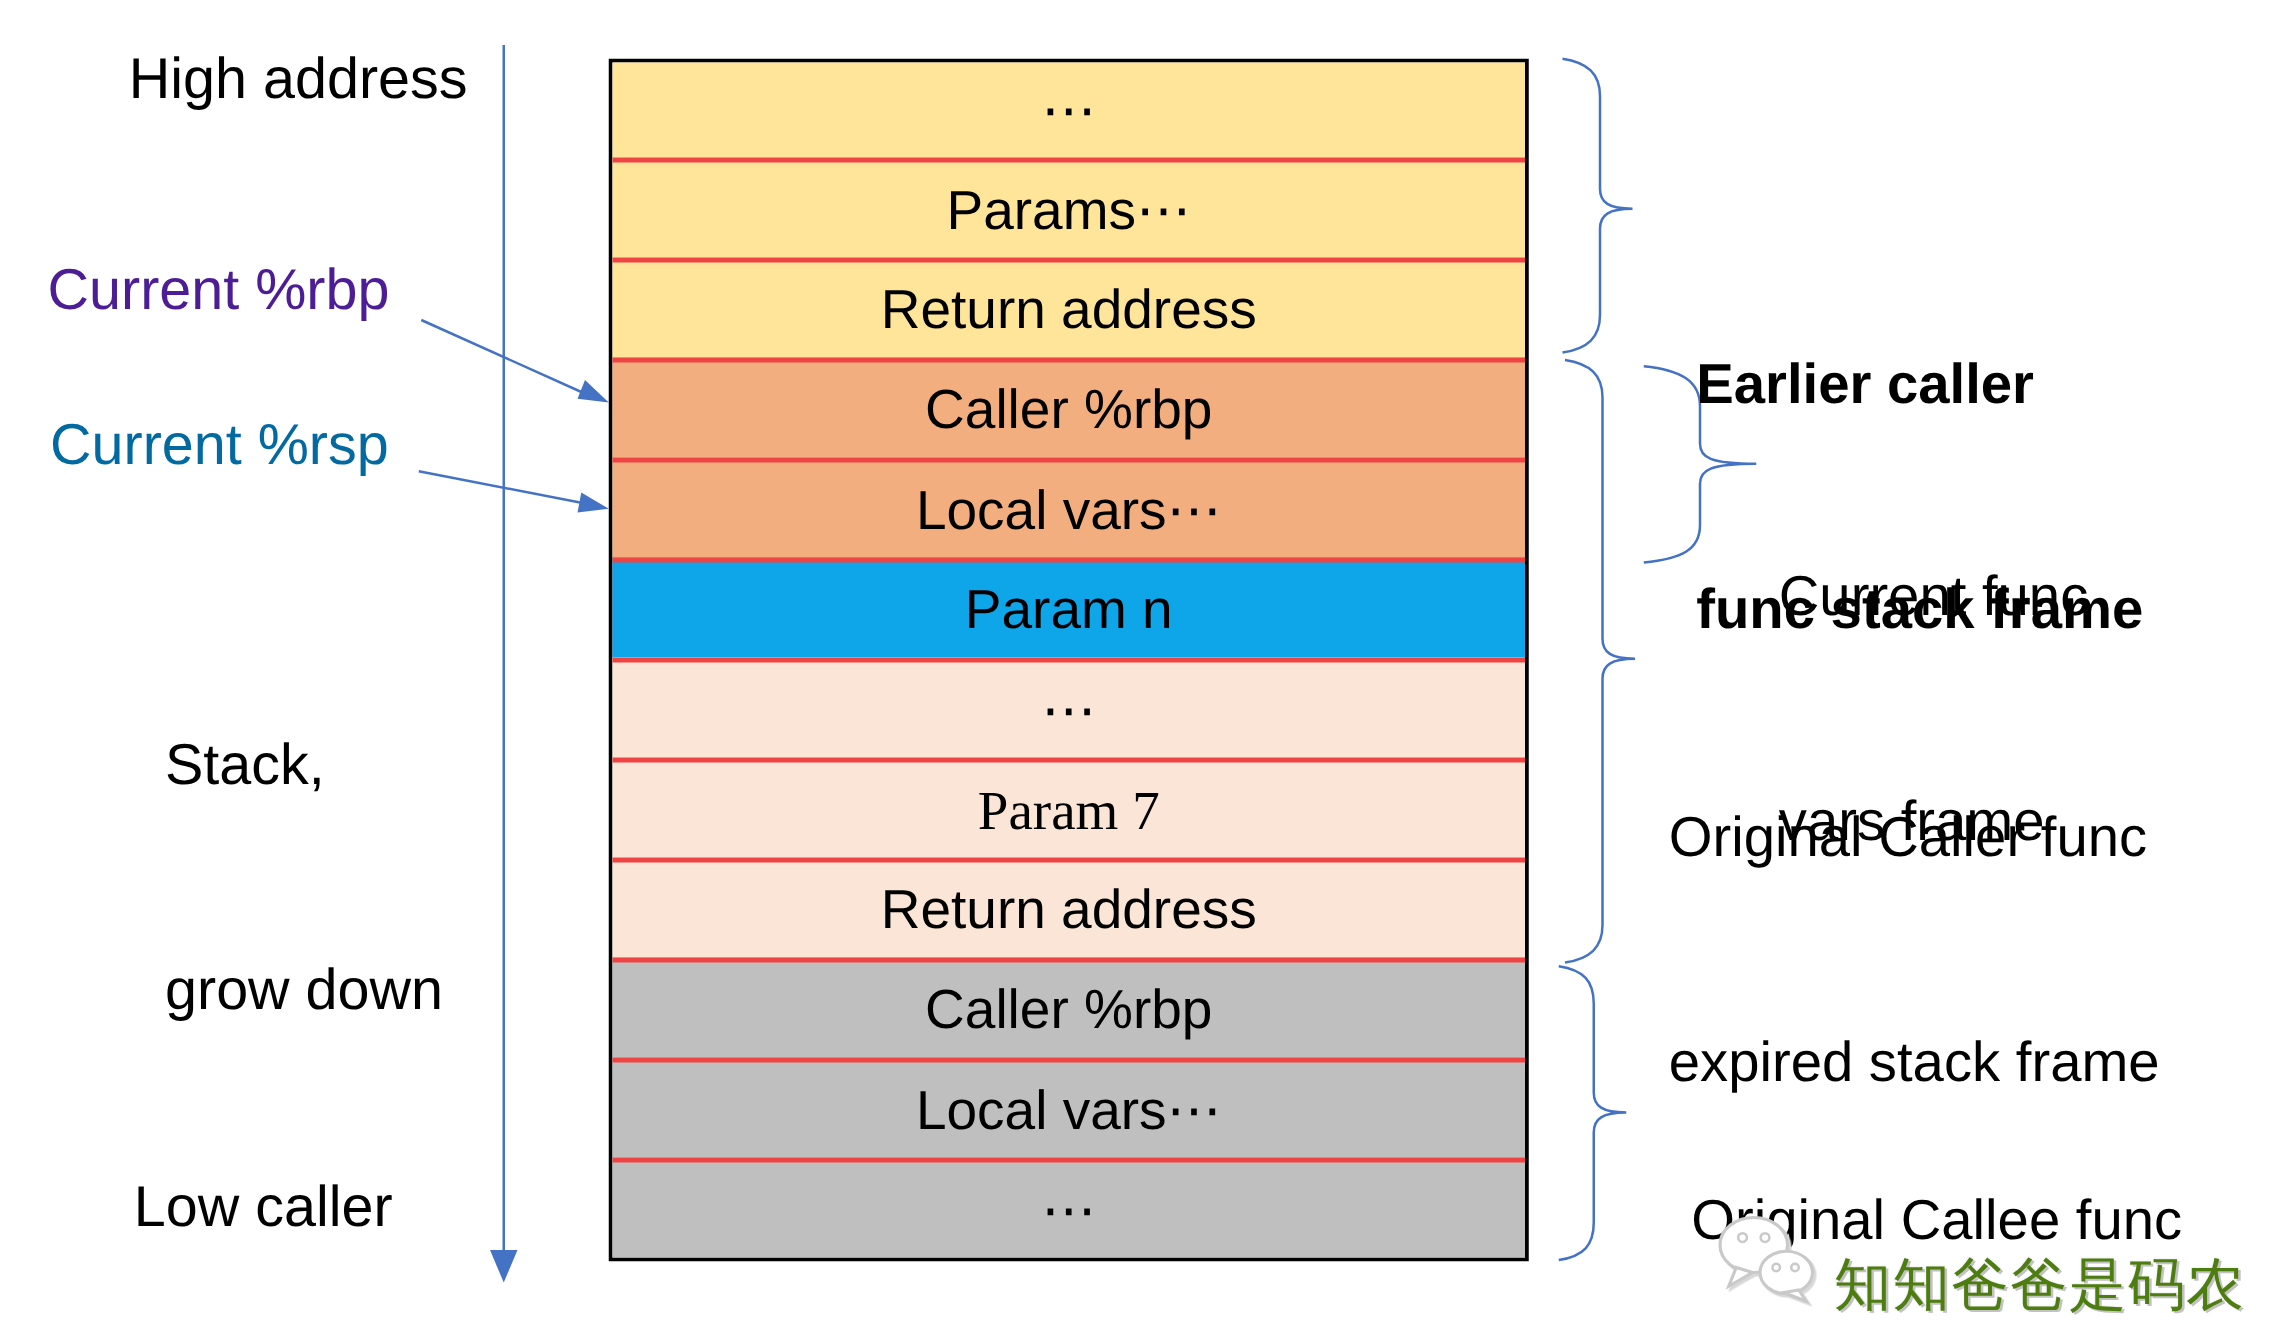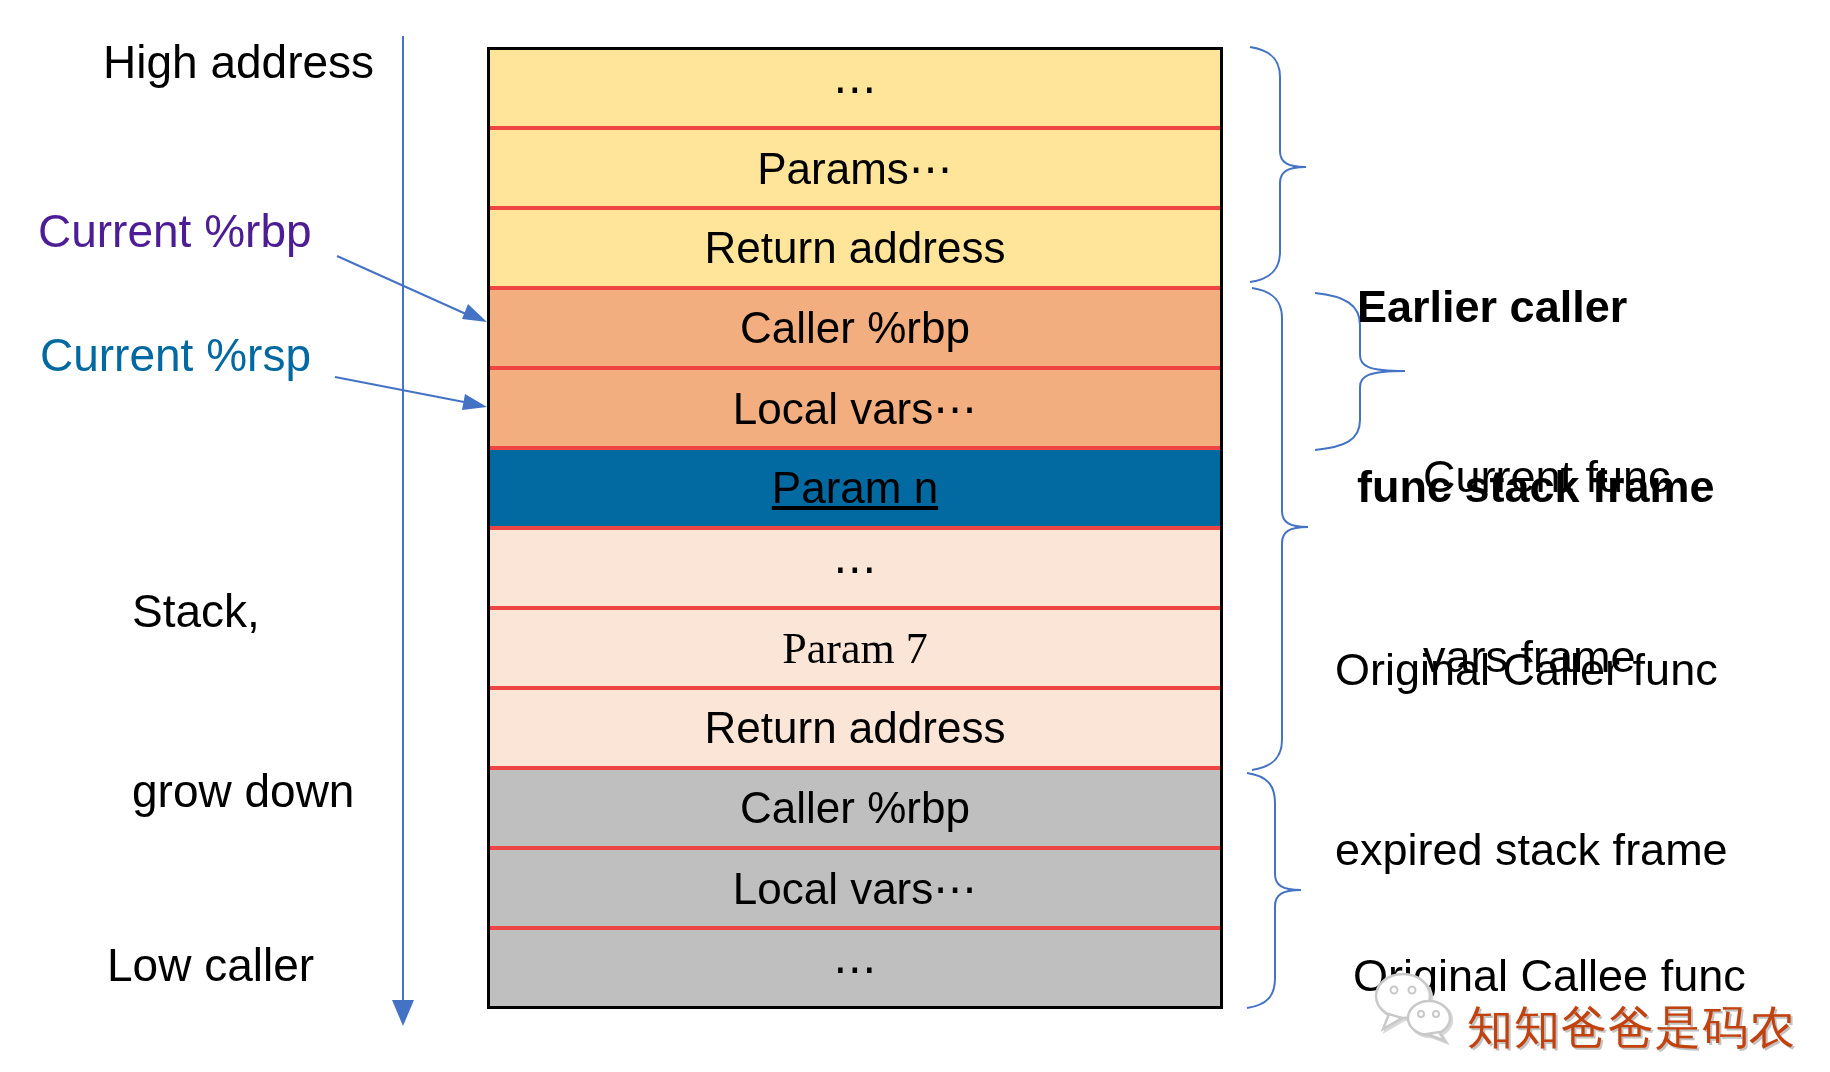--- a/index.html
+++ b/index.html
@@ -30,21 +30,21 @@
   #low-address{left:107px;top:939px;}
 
   #earlier-caller{left:1357px;top:157px;font-weight:bold;}
   #current-func{left:1423px;top:327px;}
   #original-caller{left:1335px;top:520px;}
   #original-callee{left:1353px;top:826px;}
 
   
   .watermark{position:absolute;left:1373px;top:953px;display:flex;align-items:center;}
   .wm-icon{filter:drop-shadow(2px 2px 0 #d8d8d8);}
-  .wm-text{font-size:46px;line-height:68px;color:#c2410c;margin-left:14px;
+  .wm-text{font-size:46px;line-height:68px;color:#4d7c0f;margin-left:14px;
            text-shadow:2px 2px 0 #c2c2c2, 0 0 2px #dcdcdc;letter-spacing:1px;margin-top:40px;}
 </style>
 </head>
 <body>
 
 <div class="canvas">
 
   <svg class="overlay">
 
     <g>
@@ -84,21 +84,21 @@
       </div>
     <div class="stack-row" style="background-color: rgb(255, 229, 153);">
         <span>Return address</span>
       </div>
     <div class="stack-row" style="background-color: rgb(242, 174, 126);">
         <span>Caller %rbp</span>
       </div>
     <div class="stack-row" style="background-color: rgb(242, 174, 126);">
         <span>Local vars⋯</span>
       </div>
-    <div class="stack-row" style="background-color: #0369a1; text-decoration: underline;">
+    <div class="stack-row" style="background-color: #0ea5e9;">
         <span>Param n</span>
       </div>
     <div class="stack-row" style="background-color: rgb(251, 229, 214);">
         <span>⋯</span>
       </div>
     <div class="stack-row" style="background-color: rgb(251, 229, 214); font-family: Liberation Serif, serif;">
         <span>Param 7</span>
       </div>
     <div class="stack-row" style="background-color: rgb(251, 229, 214);">
         <span>Return address</span>

